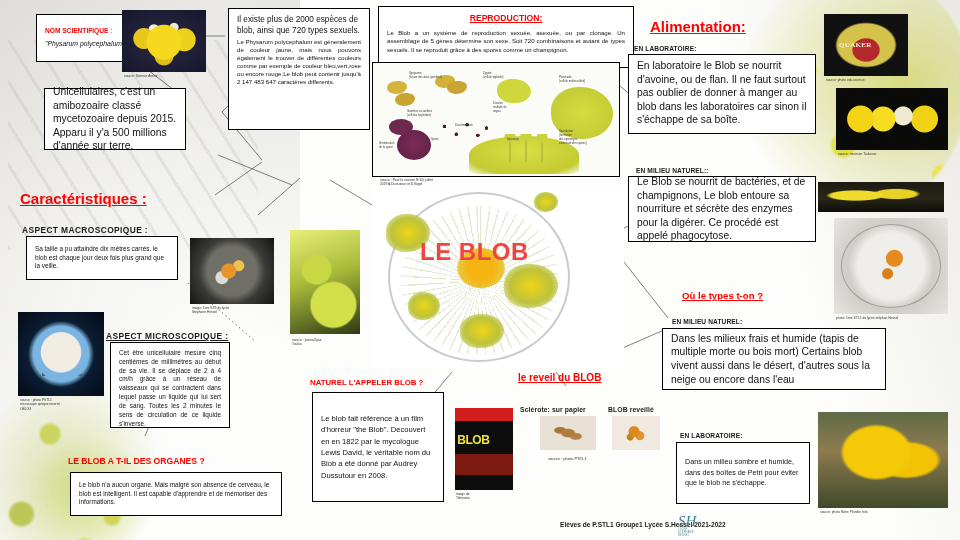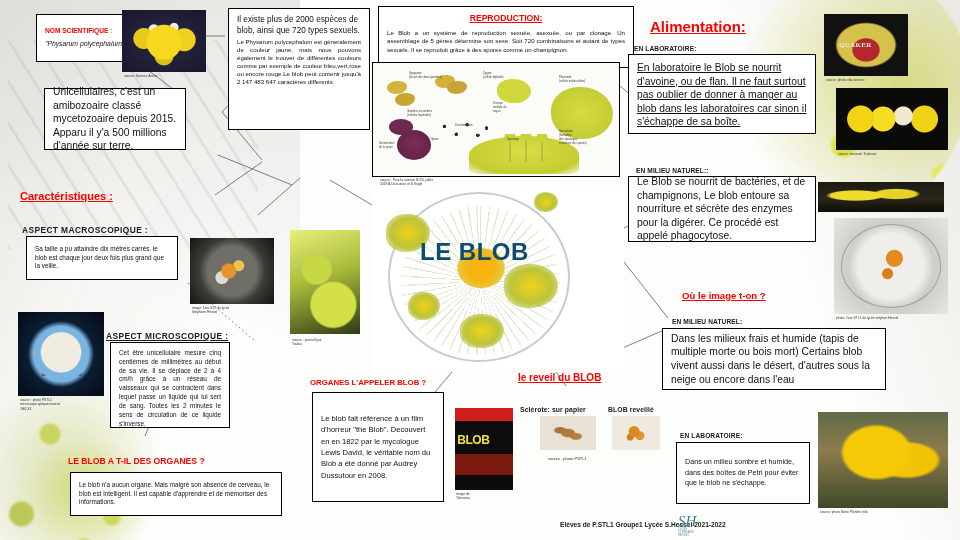--- a/index.html
+++ b/index.html
@@ -241,21 +241,21 @@
     background:
       repeating-conic-gradient(from 0deg at 50% 50%,
         rgba(150,170,80,.30) 0deg 1.2deg, rgba(255,255,255,0) 1.2deg 7deg);
     border-radius:50%;
     mask-image: radial-gradient(circle at 50% 50%, rgba(0,0,0,1) 18%, rgba(0,0,0,.9) 60%, rgba(0,0,0,0) 86%);
     -webkit-mask-image: radial-gradient(circle at 50% 50%, rgba(0,0,0,1) 18%, rgba(0,0,0,.9) 60%, rgba(0,0,0,0) 86%);
   }
   .central-title {
     position: absolute; left: 420px; top: 238px;
     font-family: "Liberation Sans", sans-serif;
-    font-weight: bold; font-size: 24px; letter-spacing: .5px; color: #0c4a6e;
+    font-weight: bold; font-size: 24px; letter-spacing: .5px; color: #ef4444;
     z-index: 6;
   }
 
   
   .repro-diagram {
     position: absolute; left: 372px; top: 62px; width: 248px; height: 115px;
     border: 1.4px solid #000; background: #fbfbf7; overflow: hidden;
   }
   .repro-diagram .plasm {
     position:absolute; right:6px; top:24px; width:62px; height:52px;
@@ -403,53 +403,53 @@
 de la spore</span>
     <span class="blob-lab" style="left:58px; top:74px;">Spore</span>
     <span class="blob-lab" style="left:82px; top:60px;">Dissémination</span>
     <span class="blob-lab" style="left:134px; top:74px;">Sporange</span>
   </div>
   <div class="caption" style="left:380px; top:178px; width:120px;">source : Pour la science N°40, juillet
 2019 A.Dussutour  et D.Vogel</div>
 
   <div class="heading" style="left:650px; top:18px; font-size:15px;">Alimentation:</div>
   <div class="sublabel" style="left:634px; top:45px;">EN LABORATOIRE:</div>
-  <div class="box big" style="left:628px; top:54px; width:188px; height:80px; display:flex; align-items:flex-start;text-decoration:underline;">
+  <div class="box big" style="left:628px; top:54px; width:188px; height:80px; display:flex; align-items:flex-end;">
     <span>En laboratoire le Blob se nourrit d'avoine, ou de flan. Il ne faut surtout pas oublier de donner à manger au blob dans les laboratoires car sinon il s'échappe de sa boîte.</span>
   </div>
 
   <div class="sublabel" style="left:636px; top:167px;">EN MILIEU NATUREL::</div>
   <div class="box big" style="left:628px; top:176px; width:188px; height:66px; display:flex; align-items:center;">
     <span>Le Blob se nourrit de bactéries, et de champignons, Le blob entoure sa nourriture et sécrète des enzymes pour la digérer. Ce procédé est appelé phagocytose.</span>
   </div>
 
   <div class="photo ph-oats" style="left:824px; top:14px; width:84px; height:62px;"></div>
   <div class="caption" style="left:826px; top:78px; width:84px;">source: photo   edu.science</div>
 
   <div class="photo ph-blobword" style="left:836px; top:88px; width:112px; height:62px;"></div>
   <div class="caption" style="left:838px; top:152px; width:96px;">source: museum Toulouse</div>
 
   <div class="photo ph-petri-label" style="left:834px; top:218px; width:114px; height:96px;"></div>
   <div class="caption" style="left:836px; top:316px; width:110px;">photo: 1ere STL1 du lycée stéphan  Hessel</div>
 
-  <div class="heading" style="left:682px; top:290px; font-size:9.6px;">Où le image t-on ?</div>
+  <div class="heading" style="left:682px; top:290px; font-size:9.6px;">Où le types t-on ?</div>
   <div class="sublabel" style="left:672px; top:318px;">EN MILIEU NATUREL:</div>
   <div class="box big" style="left:662px; top:328px; width:224px; height:62px; display:flex; align-items:center;">
     <span>Dans les milieux frais et humide (tapis de multiple morte ou bois mort)  Certains blob vivent aussi dans le désert, d'autres sous la neige ou encore dans l'eau</span>
   </div>
 
   <div class="sublabel" style="left:680px; top:432px;">EN LABORATOIRE:</div>
   <div class="box" style="left:676px; top:442px; width:134px; height:62px; font-size:7.2px; line-height:1.45; display:flex; align-items:center;">
     <span>Dans un milieu sombre et humide, dans des boîtes de Petri pour éviter que le blob ne s'échappe.</span>
   </div>
 
   <div class="photo ph-yellowlog" style="left:818px; top:412px; width:130px; height:96px;"></div>
   <div class="caption" style="left:820px; top:510px; width:120px;">source: photo  Notre Planète Info</div>
 
-  <div class="heading" style="left:20px; top:190px; font-size:11px;">Caractéristiques :</div>
+  <div class="heading" style="left:20px; top:190px; font-size:15px;">Caractéristiques :</div>
   <div class="sublabel lg" style="left:22px; top:225px;">ASPECT MACROSCOPIQUE :</div>
   <div class="box tiny" style="left:26px; top:236px; width:152px; height:44px; display:flex; align-items:center;">
     <span>Sa taille a pu attaindre dix mètres carrés. le blob est chaque jour deux fois plus grand que la veille.</span>
   </div>
 
   <div class="sublabel lg ul" style="left:106px; top:331px;">ASPECT MICROSCOPIQUE :</div>
   <div class="box tiny" style="left:110px; top:342px; width:120px; height:86px; text-align:justify;">
     <span>Cet être unicellulaire mesure cinq centièmes de millimétres au début de sa vie. Il se déplace de 2 à 4 cm/h grâce à un réseau de vaisseaux qui se contractent dans lequel passe un liquide qui lui sert de sang. Toutes les 2 minutes le sens de circulation de ce liquide s'inverse.</span>
   </div>
 
@@ -464,21 +464,21 @@
   <div class="photo ph-micro" style="left:18px; top:312px; width:86px; height:84px;"></div>
   <div class="caption" style="left:20px; top:398px; width:88px;">source : photo PSTL1
 microscope optique  inversé
 OBJ.X4</div>
 
   <div class="heading" style="left:68px; top:456px; font-size:8.6px; text-decoration:none;">LE BLOB A T-IL DES ORGANES ?</div>
   <div class="box tiny" style="left:70px; top:472px; width:212px; height:44px; display:flex; align-items:center;">
     <span>Le blob n'a aucun organe. Mais malgré son absence de cerveau, le blob est intelligent. Il est capable d'apprendre et de mémoriser des informations.</span>
   </div>
 
-  <div class="heading" style="left:310px; top:378px; font-size:7.8px; text-decoration:none;">ORGANES L'APPELER BLOB ?</div>
+  <div class="heading" style="left:310px; top:378px; font-size:7.8px; text-decoration:none;">NATUREL L'APPELER BLOB ?</div>
   <div class="box" style="left:312px; top:392px; width:132px; height:110px; font-size:7.6px; line-height:1.5; display:flex; align-items:center;">
     <span>Le blob fait référence à un film d'horreur "the Blob". Decouvert en en 1822 par le mycologue Lewis David, le véritable nom du Blob a été donné par Audrey Dussutour en 2008.</span>
   </div>
 
   <div class="photo ph-filmposter" style="left:455px; top:408px; width:58px; height:82px;"></div>
   <div class="caption" style="left:456px; top:492px; width:60px;">image de
 Telerama</div>
 
   <div class="heading" style="left:518px; top:372px; font-size:10px;">le reveil du BLOB</div>
   <div class="sublabel" style="left:520px; top:406px; font-size:6.8px;">Sclérote: sur papier</div>

